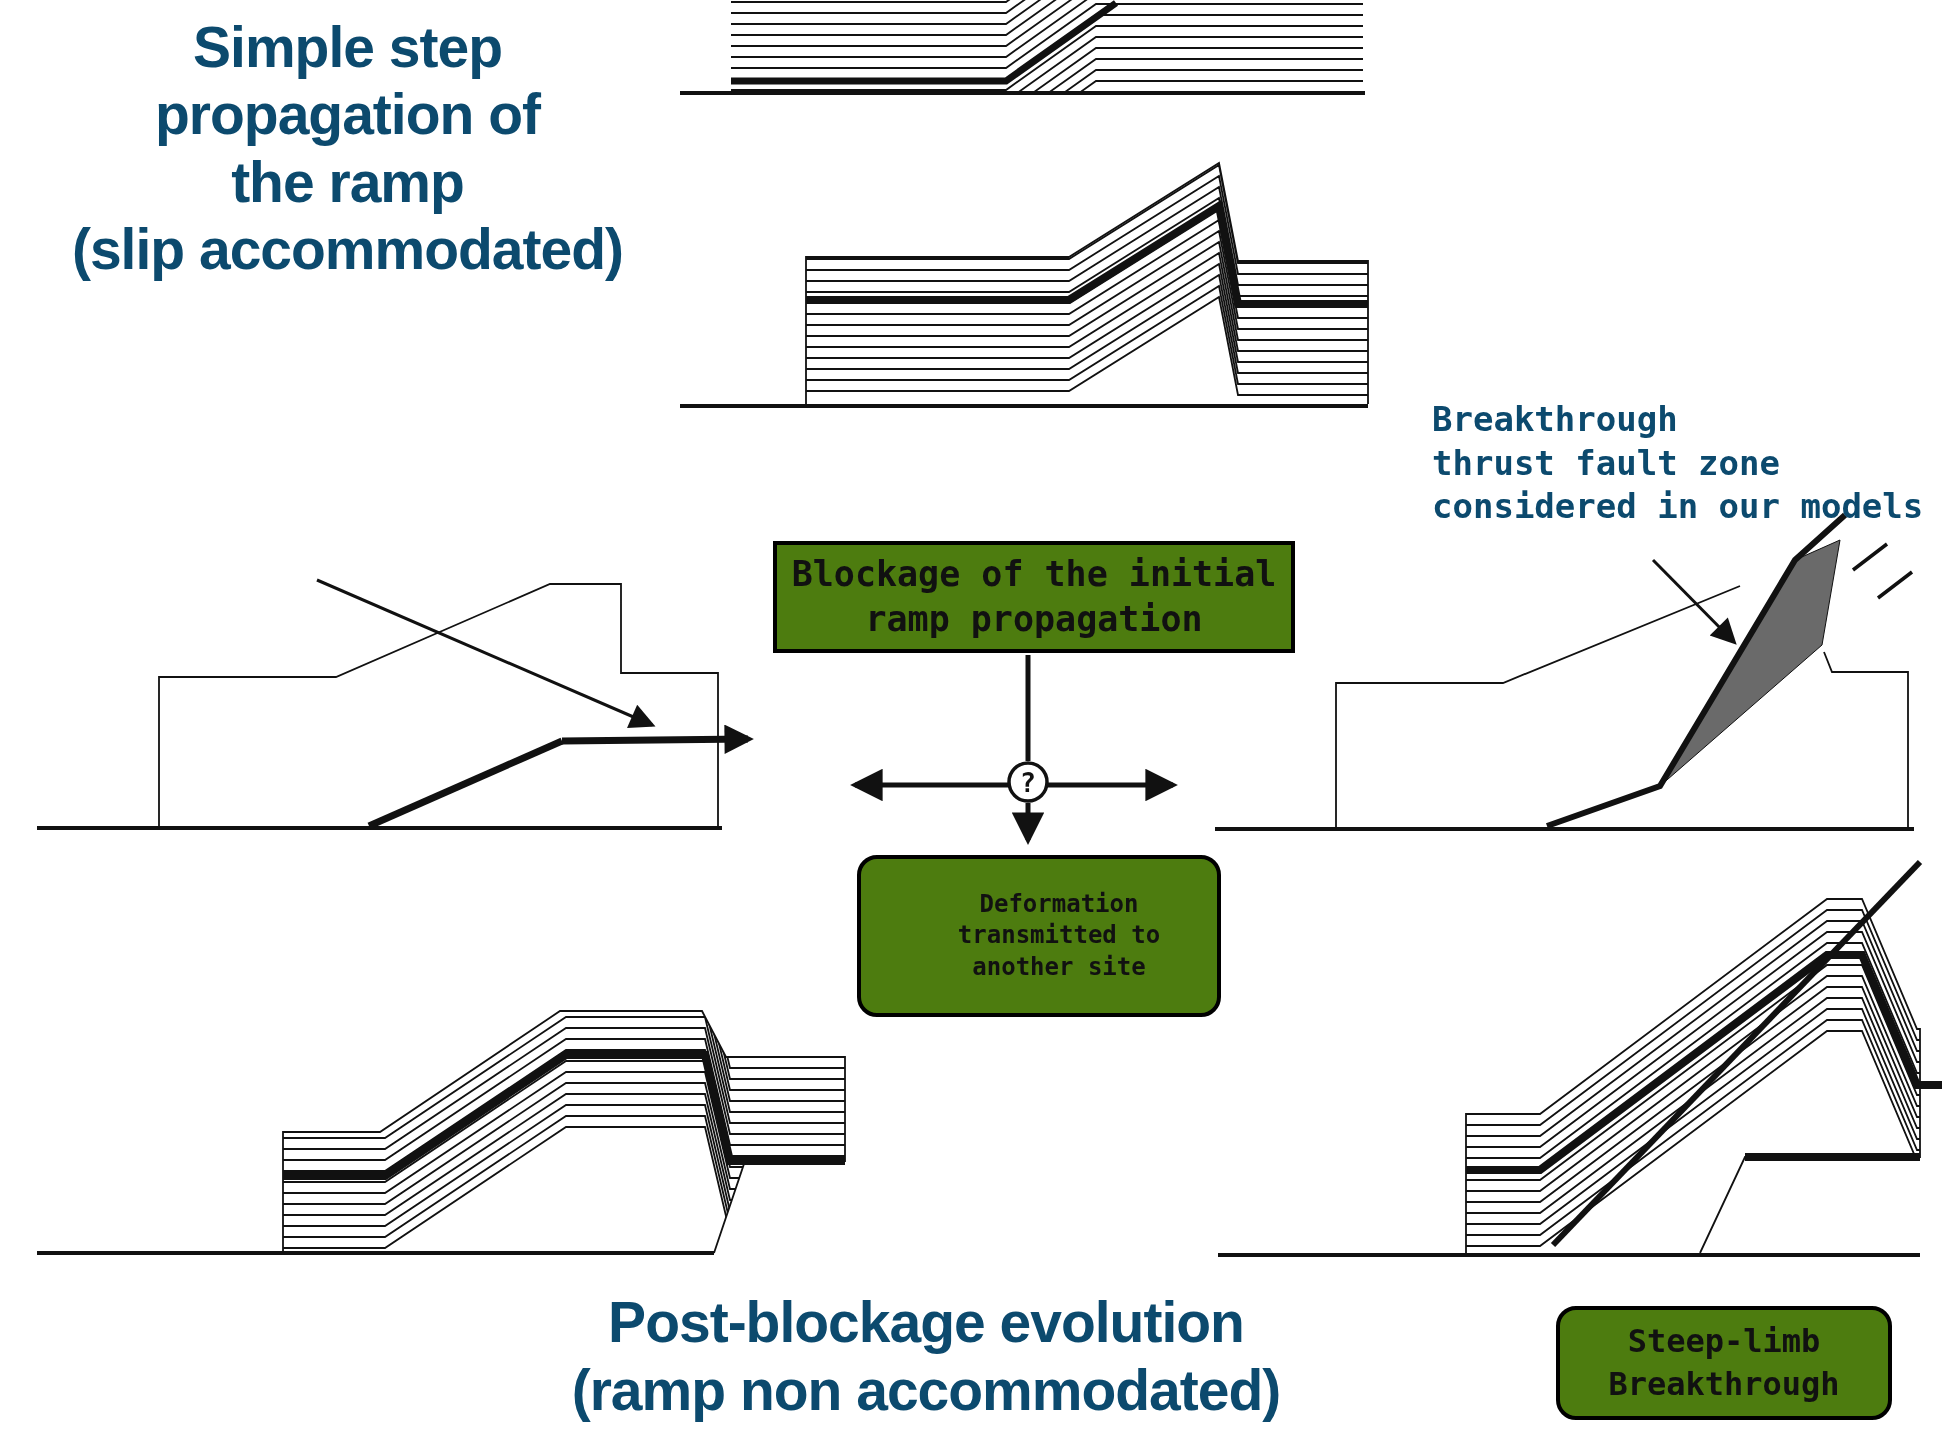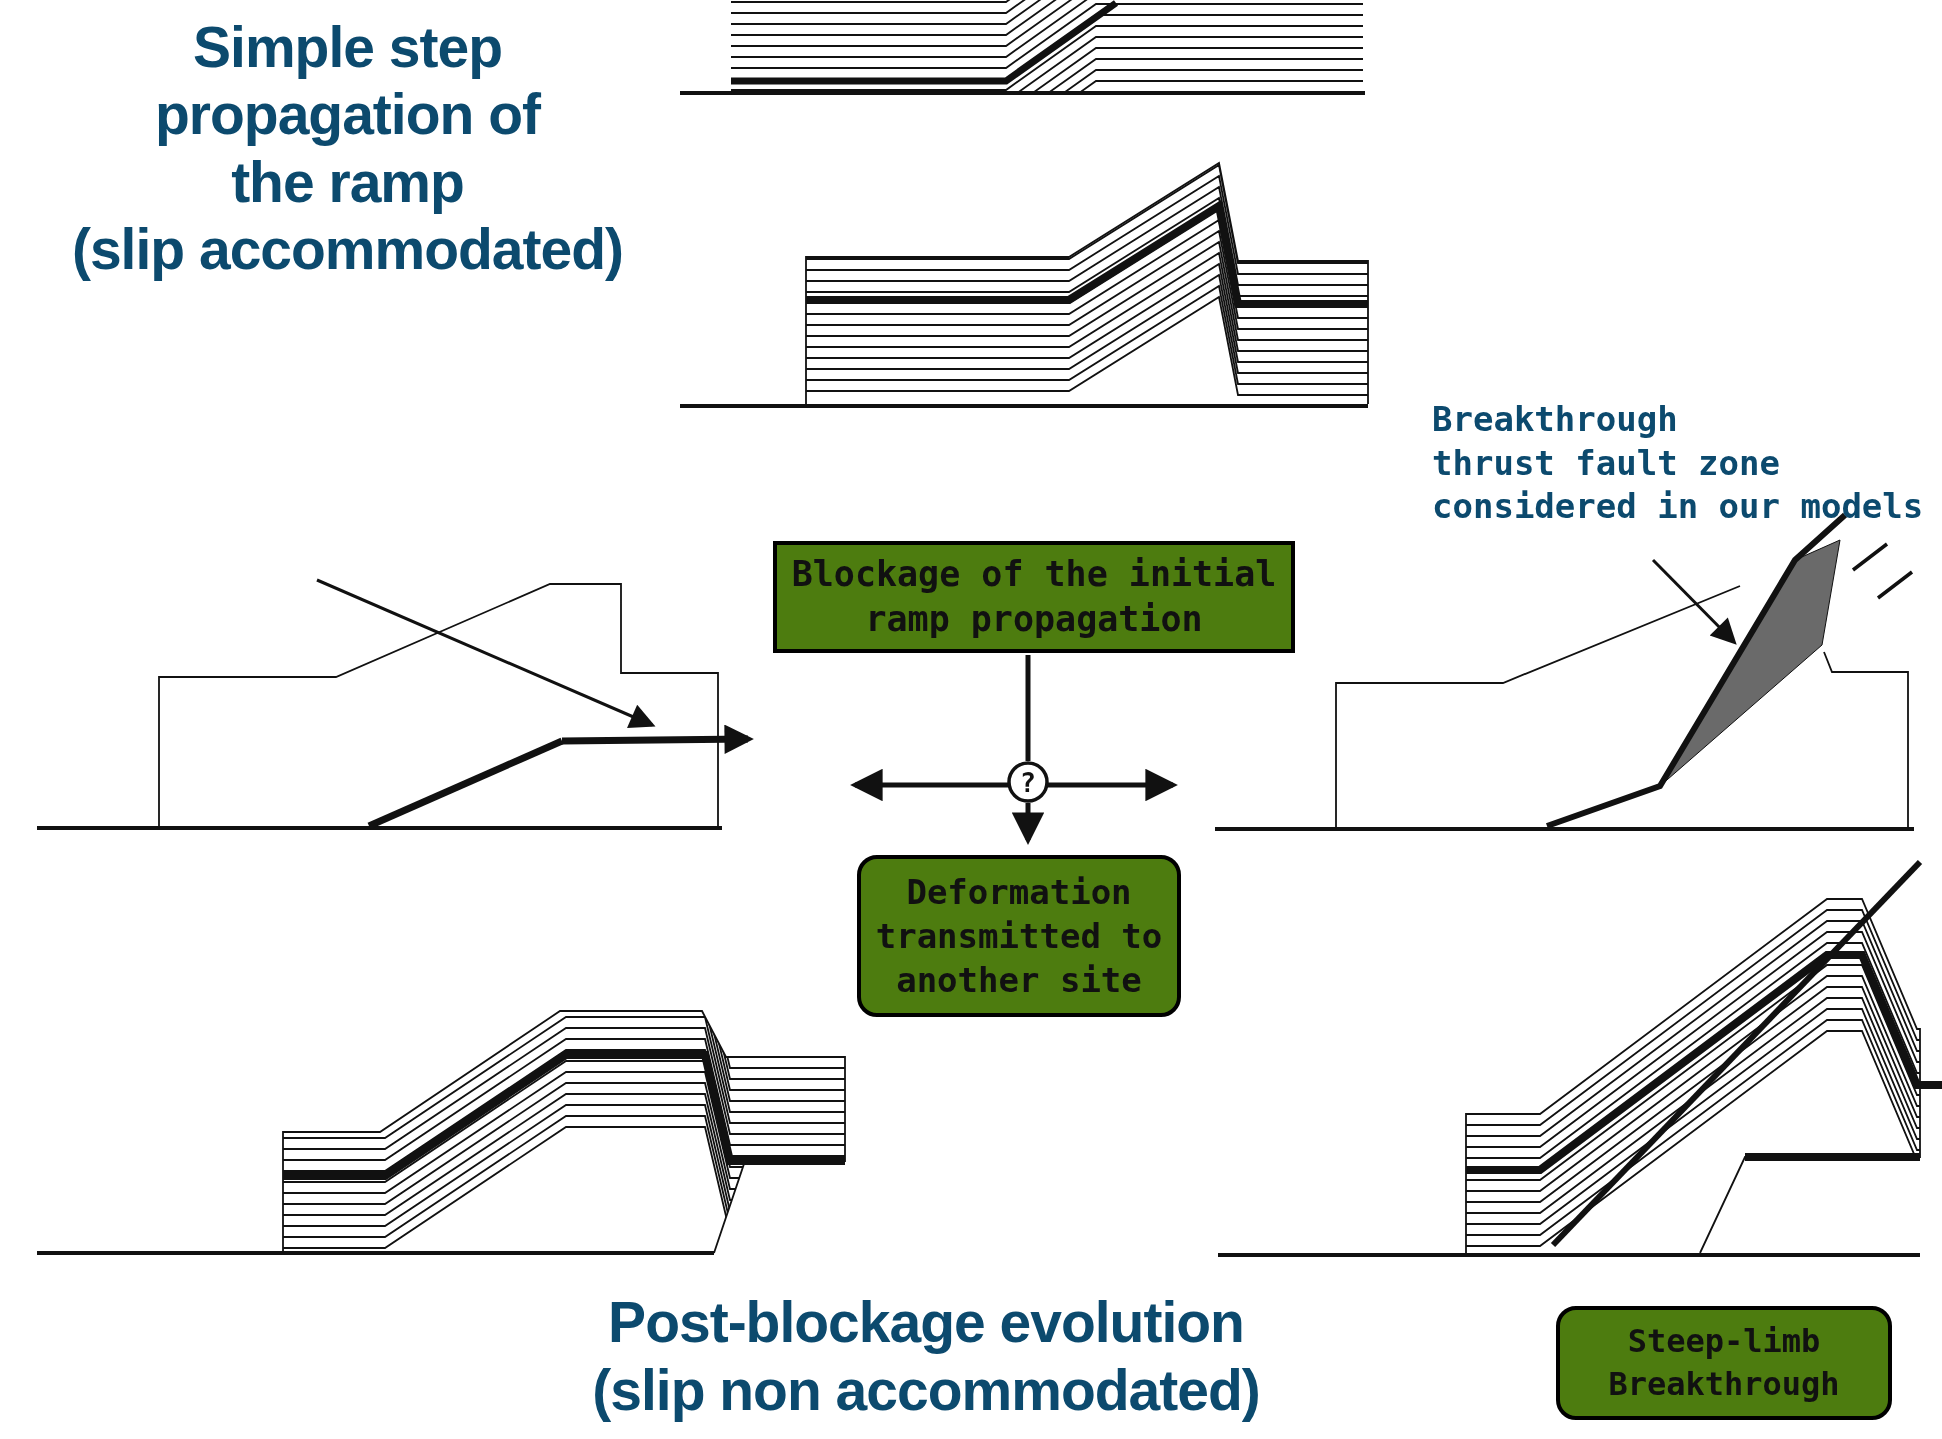--- a/index.html
+++ b/index.html
@@ -15,21 +15,21 @@
   .label-interbed{left:6px;top:505px;width:520px;font-size:34px;line-height:1.25;}
   .label-breakthrough{left:1432px;top:398px;width:505px;font-size:34px;line-height:1.28;}
   .box{
     position:absolute;white-space:pre-line;font-weight:700;
     font-family:"DejaVu Sans Mono","Liberation Mono",monospace;
     border:4px solid #000;background:#4d7c0f;
     display:flex;align-items:center;justify-content:center;text-align:center;color:#111;
   }
   .round{border-radius:20px;}
   .box-blockage{left:773px;top:541px;width:514px;height:104px;font-size:35px;line-height:1.3;}
-  .box-deformation{left:857px;top:855px;width:316px;height:154px;font-size:34px;line-height:1.3;}
+  .box-deformation{left:857px;top:855px;width:316px;height:154px;font-size:24px;line-height:1.3;padding-left:40px;}
   .box-transport{left:69px;top:1306px;width:278px;height:106px;font-size:32px;line-height:1.35;}
   .box-steep{left:1556px;top:1306px;width:328px;height:106px;font-size:32px;line-height:1.35;}
 </style>
 </head>
 <body>
 
 <div class="page">
 
   <svg class="canvas" width="1942" height="1439" viewBox="0 0 1942 1439">
     <defs>
@@ -132,18 +132,18 @@
 
   <div class="box box-blockage">Blockage of the initial
 ramp propagation</div>
 
   <div class="box round box-deformation">Deformation
 transmitted to
 another site</div>
 
 
   <div class="t title-bottom">Post-blockage evolution
-(slip non accommodated)</div>
+(ramp non accommodated)</div>
 
   <div class="box round box-steep">Steep-limb
 Breakthrough</div>
 
 </div>
 
 </body></html>

